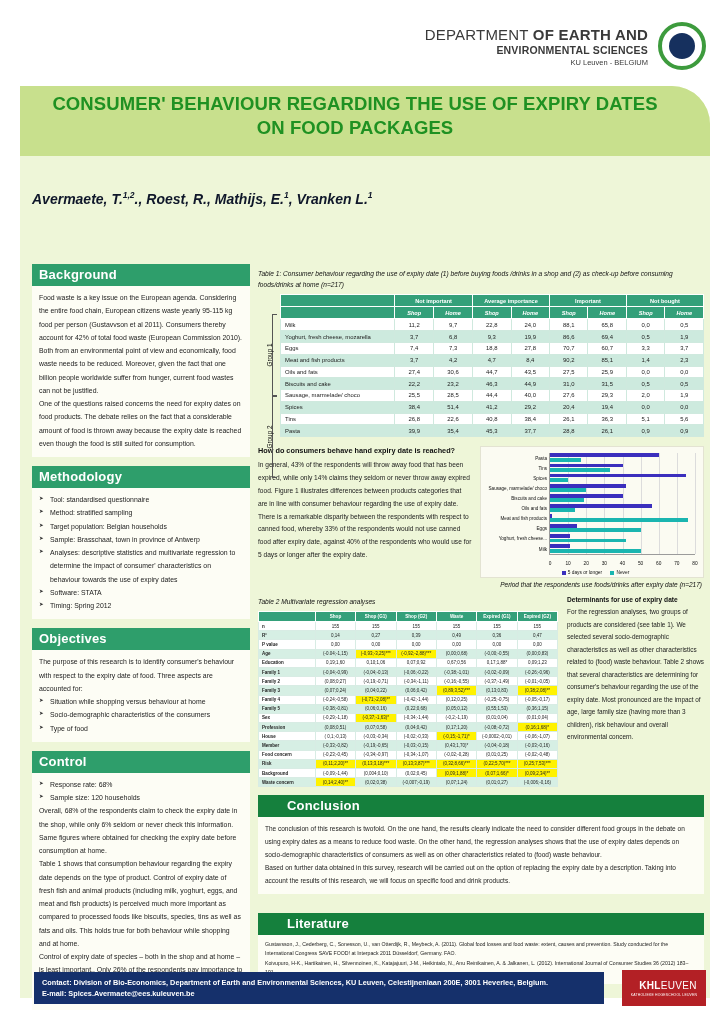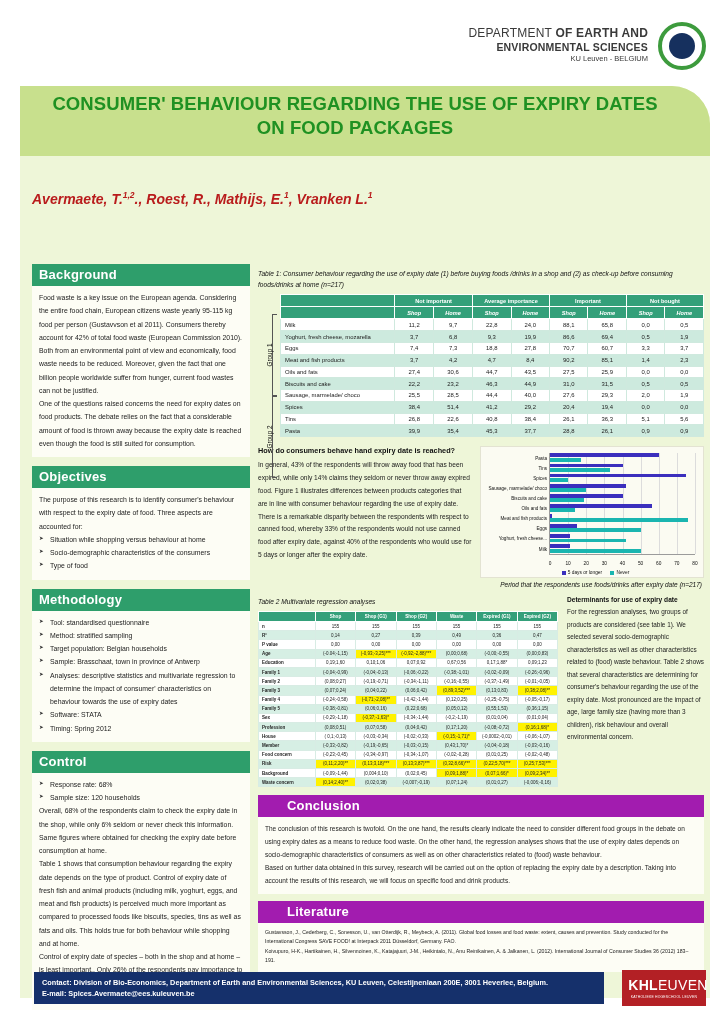--- a/index.html
+++ b/index.html
@@ -16,50 +16,50 @@
   .ku-logo {
     position:absolute; left:22px; top:24px; width:166px; height:44px;
     background:#11407e; border-left:7px solid #4aa9d8;
     display:flex; align-items:center; justify-content:center;
   }
   .ku-logo span { color:#fff; font-weight:bold; font-size:20px; letter-spacing:.4px; }
   .dept {
     position:absolute; right:72px; top:26px; text-align:right; line-height:1.22;
     color:#3a3a3a;
   }
-  .dept .l1 { font-size:12px; letter-spacing:.2px;margin-left:22px; }
+  .dept .l1 { font-size:15px; letter-spacing:.2px;margin-left:22px; }
   .dept .l1 b { font-weight:bold; }
   .dept .l2 { font-size:10.5px; font-weight:bold; letter-spacing:.2px; }
   .dept .l3 { font-size:7.5px; margin-top:1px; }
   .dept-mark { position:absolute; right:14px; top:22px; width:48px; height:48px;
     border:4px solid #3d9b3d; border-radius:50%; background:#fff;
     display:flex; align-items:center; justify-content:center; }
   .dept-mark i { display:block; width:26px; height:26px; border-radius:50%; background:#16305e; }
 
   
   .page-bg { position:absolute; left:20px; top:86px; width:690px; height:912px;
     background:#eef6d8; border-radius:0 38px 0 0; }
   .title-band { position:absolute; left:20px; top:86px; width:690px; height:70px;
     background:#c8e08d; border-radius:0 38px 0 0; }
   .poster-title { position:absolute; left:40px; top:92px; width:630px; text-align:center;
     color:#1f9122; font-size:18.5px; font-weight:bold; line-height:1.28; letter-spacing:.1px; }
 
   .authors { position:absolute; left:32px; top:190px; font-size:14px; font-weight:bold;
-    font-style:italic; color:#b91c1c; }
+    font-style:italic; color:#0f172a; }
   .authors sup { font-size:8.5px; }
   .affil { position:absolute; left:32px; top:208px; font-size:7.8px; font-style:italic;
     color:#1a1a1a; line-height:1.45; }
 
   
   .col-left  { position:absolute; left:32px; top:264px; width:218px; }
   .col-right { position:absolute; left:258px; top:268px; width:446px; }
 
   .sec-head { background:#2e9e6b; color:#fff; font-size:13px; font-weight:bold;
     padding:3px 7px 4px; letter-spacing:.2px; }
-  .sec-head.dark { background:#a21caf;padding-left:29px; }
+  .sec-head.dark { background:#15803d;padding-left:29px; }
   .sec-body { background:#fdfdf5; padding:5px 7px 7px; }
   .sec-body p { font-size:6.9px; line-height:1.92; color:#1b1b1b; text-align:left; }
   .sec-body ul { list-style:none; }
   .sec-body li { font-size:6.9px; line-height:1.92; color:#1b1b1b;
     padding-left:11px; position:relative; }
   .sec-body li::before { content:"\27A4"; position:absolute; left:0; top:0;
     font-size:5.5px; color:#333; }
   .blk { margin-bottom:9px; }
 
   
@@ -110,21 +110,21 @@
   .det h4 { font-size:6.6px; font-weight:bold; color:#111; margin-bottom:3px; }
   .det p { font-size:6.4px; line-height:1.95; color:#1b1b1b; }
 
   
   .footer { position:absolute; left:34px; top:972px; width:570px; height:32px;
     background:#15306b; color:#fff; padding:5px 8px; font-size:7.3px;
     font-weight:bold; line-height:1.55; }
   .khl { position:absolute; left:622px; top:970px; width:84px; height:36px;
     background:#b32025; color:#fff; display:flex; flex-direction:column;
     align-items:center; justify-content:center; }
-  .khl .n { font-size:14px; font-weight:bold; letter-spacing:.3px;margin-left:8px; }
+  .khl .n { font-size:10px; font-weight:bold; letter-spacing:.3px;margin-left:8px; }
   .khl .n b { font-weight:bold; } .khl .n span { font-weight:normal; }
   .khl .s { font-size:3.4px; margin-top:2px; letter-spacing:.2px; }
 </style>
 </head>
 <body>
 
 <div id="poster">
 
   <div class="header-band">
     <div class="dept">
@@ -145,46 +145,46 @@
     <span>Avermaete, T.</span><sup>1,2</sup><span>., Roest, R., Mathijs, E.</span><sup>1</sup><span>, Vranken L.</span><sup>1</sup>
   </div>
 
   <div class="col-left">
 
     <div class="blk">
       <div class="sec-head">Background</div>
       <div class="sec-body">
         <p>Food waste is a key issue on the European agenda. Considering the entire food chain, European citizens waste yearly 95-115 kg food per person (Gustavvson et al 2011). Consumers thereby account for 42% of total food waste (European Commission 2010). Both from an environmental point of view and economically, food waste needs to be reduced. Moreover, given the fact that one billion people worldwide suffer from hunger, current food wastes can not be justified.</p>
         <p>One of the questions raised concerns the need for expiry dates on food products. The debate relies on the fact that a considerable amount of food is thrown away because the expiry date is reached even though the food is still suited for consumption.</p>
-      </div>
-    </div>
-
-    <div class="blk">
-      <div class="sec-head">Objectives</div>
-      <div class="sec-body">
-        <p>The purpose of this research is to identify consumer's behaviour with respect to the expiry date of food. Three aspects are accounted for:</p>
-        <ul>
-          <li>Situation while shopping versus behaviour at home</li>
-          <li>Socio-demographic characteristics of the consumers</li>
-          <li>Type of food</li>
-        </ul>
       </div>
     </div>
 
     <div class="blk">
       <div class="sec-head">Methodology</div>
       <div class="sec-body">
         <ul>
           <li>Tool: standardised questionnaire</li>
           <li>Method: stratified sampling</li>
           <li>Target population: Belgian households</li>
           <li>Sample: Brasschaat, town in province of Antwerp</li>
           <li>Analyses: descriptive statistics and multivariate regression to determine the impact of consumer' characteristics on behaviour towards the use of expiry dates</li>
           <li>Software: STATA</li>
           <li>Timing: Spring 2012</li>
+        </ul>
+      </div>
+    </div>
+
+    <div class="blk">
+      <div class="sec-head">Objectives</div>
+      <div class="sec-body">
+        <p>The purpose of this research is to identify consumer's behaviour with respect to the expiry date of food. Three aspects are accounted for:</p>
+        <ul>
+          <li>Situation while shopping versus behaviour at home</li>
+          <li>Socio-demographic characteristics of the consumers</li>
+          <li>Type of food</li>
         </ul>
       </div>
     </div>
 
     <div class="blk">
       <div class="sec-head">Control</div>
       <div class="sec-body">
         <ul>
           <li>Response rate: 68%</li>
           <li>Sample size: 120 households</li>
@@ -640,21 +640,21 @@
     </div>
 
     <div style="margin-top:8px;">
       <div class="sec-head dark">Conclusion</div>
       <div class="sec-body">
         <p style="font-size:6.5px;line-height:2.0;">The conclusion of this research is twofold. On the one hand, the results clearly indicate the need to consider different food groups in the debate on using expiry dates as a means to reduce food waste. On the other hand, the regression analyses shows that the use of expiry dates depends on socio-demographic characteristics of consumers as well as on other characteristics related to (food) waste behaviour.</p>
         <p style="font-size:6.5px;line-height:2.0;">Based on further data obtained in this survey, research will be carried out on the option of replacing the expiry date by a description. Taking into account the results of this research, we will focus on specific food and drink products.</p>
       </div>
     </div>
 
-    <div style="margin-top:7px;">
+    <div style="margin-top:19px;">
       <div class="sec-head dark">Literature</div>
       <div class="sec-body">
         <p style="font-size:5.2px;line-height:1.75;">Gustavsson, J., Cederberg, C., Sonesson, U., van Otterdijk, R., Meybeck, A. (2011).  Global food losses and food waste: extent, causes and prevention. Study conducted for the International Congress SAVE FOOD! at Interpack 2011 Düsseldorf, Germany. FAO.</p>
         <p style="font-size:5.2px;line-height:1.75;">Koivupuro, H-K., Hartikainen, H., Silvennoinen, K., Katajajuuri, J-M., Heikintalo, N., Anu Reinikainen, A. &amp; Jalkanen, L. (2012). International Journal of Consumer Studies 36 (2012) 183–191.</p>
       </div>
     </div>
 
   </div>
 
   <div class="footer">

